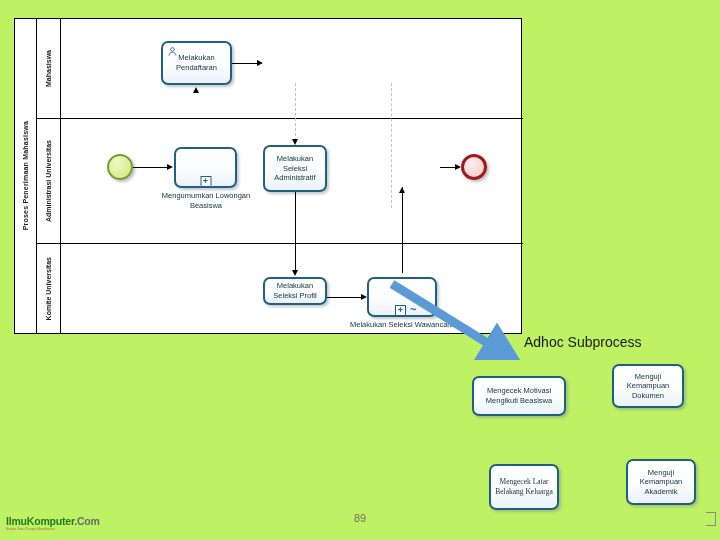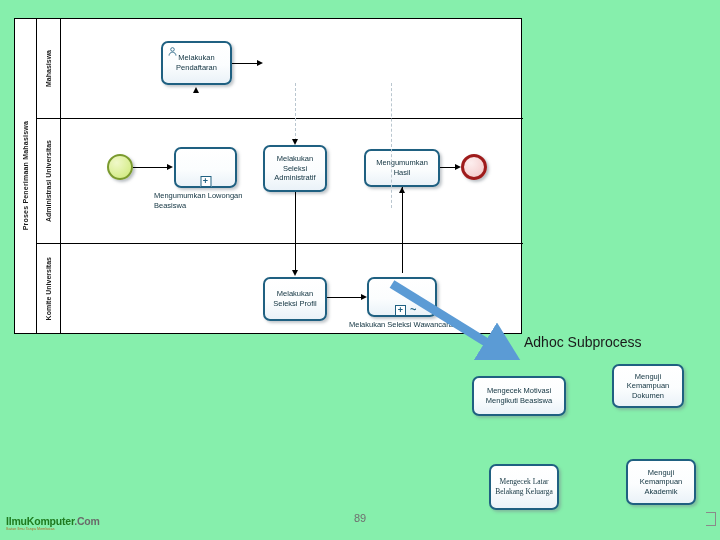--- a/index.html
+++ b/index.html
@@ -6,21 +6,21 @@
   html, body {
     margin: 0; padding: 0;
     width: 720px; height: 540px;
     background: #ffffff;
     font-family: "Liberation Sans", sans-serif;
     overflow: hidden;
   }
   #slide {
     position: relative;
     width: 720px; height: 540px;
-    background: #86efac;
+    background: #bef264;
   }
 
   
   #pool {
     position: absolute;
     left: 14px; top: 18px;
     width: 508px; height: 316px;
     border: 1px solid #000;
     background: #fff;
   }
@@ -100,21 +100,21 @@
     position: absolute;
     bottom: 0px;
     font-size: 11px; font-weight: bold;
     color: #1f6081; line-height: 1;
   }
 
   .ext-label {
     position: absolute;
     font-size: 7.5px;
     color: #10323f;
-    text-align: left;
+    text-align: center;
     line-height: 1.3;
   }
 
   
   .event {
     position: absolute;
     border-radius: 50%;
     box-shadow: 2px 2px 3px rgba(120,130,140,.5);
   }
   .start-event {
@@ -237,23 +237,20 @@
 
         <div class="task" style="left:113px; top:28px; width:63px; height:41px;">
           <div class="subproc-marker" style="left:50%; transform:translateX(-50%);">+</div>
         </div>
         <div class="ext-label" style="left:93px; top:72px; width:104px;">Mengumumkan Lowongan Beasiswa</div>
 
         <div class="task" style="left:202px; top:26px; width:64px; height:47px;">
           <span class="tlabel">Melakukan Seleksi Administratif</span>
         </div>
 
-        <div class="task" style="left:303px; top:30px; width:76px; height:38px;">
-          <span class="tlabel">Mengumumkan Hasil</span>
-        </div>
 
         <div class="event end-event" style="left:400px; top:35px;"></div>
         <div class="flow fl-h" style="left:379px; top:48px; width:17px;"></div>
         <div class="arrow-r" style="left:394px; top:44.5px;"></div>
 
         <div class="flow fl-v dash" style="left:234px; top:-36px; height:58px;"></div>
         <div class="arrow-d" style="left:230.5px; top:20px;"></div>
         <div class="flow fl-v dash" style="left:330px; top:-36px; height:125px;"></div>
 
         <div class="flow fl-v" style="left:234px; top:73px; height:82px;"></div>
@@ -264,21 +261,21 @@
     </div>
 
     <div class="lane last" style="top:225px; height:89px;">
       <div class="lane-label-cell">
         <span class="lane-label-text">Komite Universitas</span>
       </div>
       <div class="lane-body">
 
         <div class="arrow-d" style="left:230.5px; top:26px;"></div>
 
-        <div class="task" style="left:202px; top:33px; width:64px; height:44px;align-items:center;">
+        <div class="task" style="left:202px; top:33px; width:64px; height:28px;align-items:center;">
           <span class="tlabel">Melakukan Seleksi Profil</span>
         </div>
 
         <div class="flow fl-h" style="left:266px; top:53px; width:35px;"></div>
         <div class="arrow-r" style="left:300px; top:49.5px;"></div>
 
         <div class="task" style="left:306px; top:33px; width:70px; height:40px;">
           <div class="subproc-marker" style="left:26px;">+</div>
           <div class="adhoc-tilde" style="left:41px;">~</div>
         </div>

